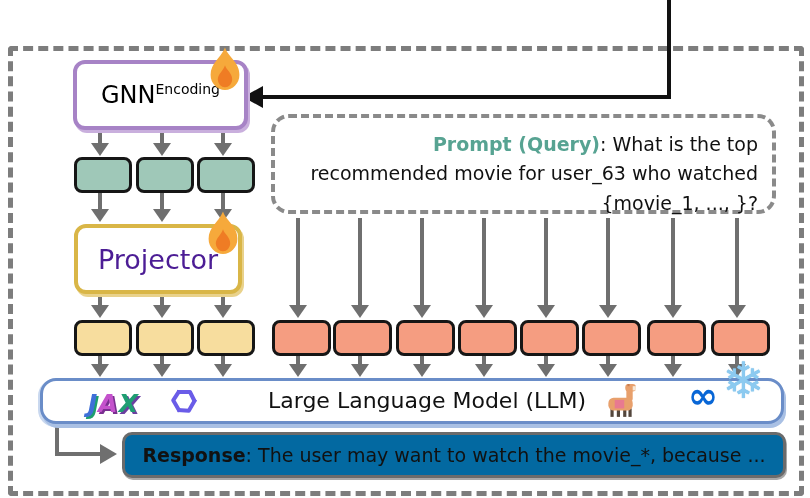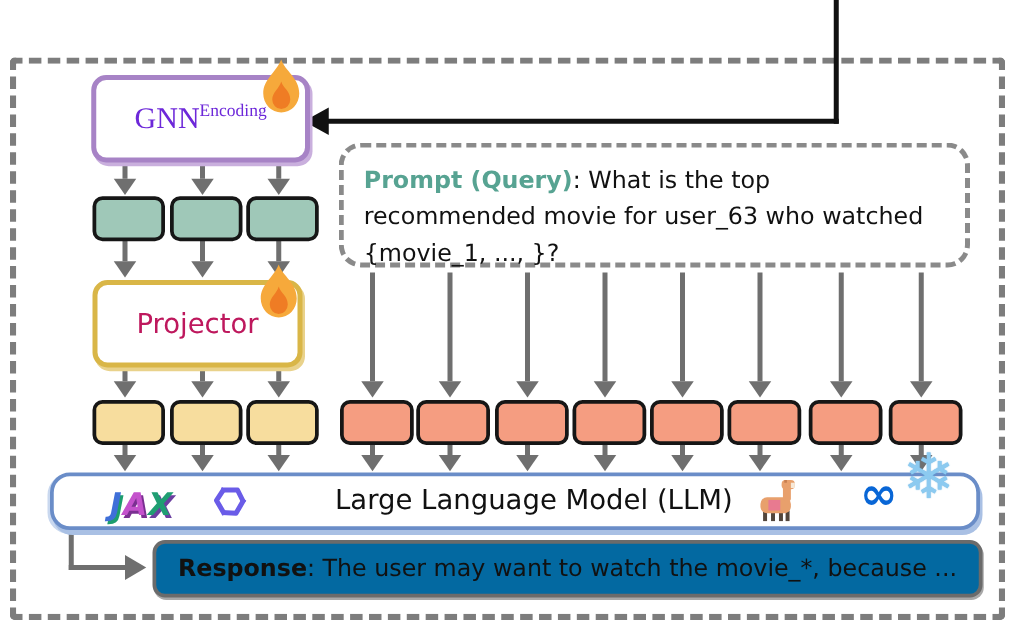--- a/index.html
+++ b/index.html
@@ -16,44 +16,44 @@
   .frame{left:8px;top:46px;width:786px;height:440px;border:5px dashed #7d7d7d;border-radius:4px;}
 
   
   .blk-v{left:667px;top:0;width:4px;height:99px;background:#111;}
   .blk-h{left:262px;top:95px;width:409px;height:4px;background:#111;}
   .blk-head{left:243px;top:86px;width:0;height:0;border:11px solid transparent;border-right:20px solid #111;border-left:none;}
 
   
   .gnn-box{left:73px;top:60px;width:167px;height:62px;background:#fff;border:4px solid #a783c6;
     border-radius:12px;box-shadow:2px 3px 0 0 #c9afdd;display:flex;align-items:center;justify-content:center;z-index:2;}
-  .gnn-box .main{font-size:24px;color:#6d28d9;font-family:Liberation Serif, serif;}
+  .gnn-box .main{font-size:24px;color:#000000;}
   .gnn-box sup{font-size:14px;vertical-align:super;}
   .proj-box{left:74px;top:224px;width:160px;height:62px;background:#fff;border:4px solid #d9b647;
     border-radius:12px;box-shadow:2px 3px 0 0 #e9d28b;display:flex;align-items:center;justify-content:center;z-index:2;}
-  .proj-box .main{font-size:22px;color:#be185d;}
+  .proj-box .main{font-size:27px;color:#4c1d95;}
 
   
   .flame{width:42px;height:48px;z-index:3;}
 
   
   .tok{position:absolute;height:30px;border:3px solid #161616;border-radius:8px;z-index:2;}
   .tok.teal{background:#9fc8b8;top:157px;width:52px;}
   .tok.yellow{background:#f7dd9e;top:320px;width:52px;}
   .tok.salmon{background:#f59d81;top:320px;width:53px;}
 
   
   .arr{position:absolute;width:4px;background:#6f6f6f;}
   .arr::after{content:"";position:absolute;top:100%;left:50%;margin-left:-9px;
     border:9px solid transparent;border-top:13px solid #6f6f6f;border-bottom:none;}
 
   
   .prompt-box{left:271px;top:114px;width:505px;height:100px;border:4px dashed #8a8a8a;border-radius:18px;
     background:#fff;box-sizing:border-box;padding:12px 14px 8px 16px;z-index:2;}
-  .prompt-box p{margin:0;font-size:19px;line-height:1.55;color:#111;}
+  .prompt-box p{margin:0;font-size:19px;line-height:1.55;color:#111;text-align:right;}
   .prompt-label{color:#57a392;font-weight:bold;}
 
   
   .llm-bar{left:40px;top:378px;width:744px;height:46px;background:#fff;border:3px solid #6a8dc8;border-radius:16px;
     box-shadow:2px 4px 0 0 #a9c0e4,-1px 2px 0 1px #c9d8ef;box-sizing:border-box;z-index:2;}
   .llm-label{left:268px;top:388px;font-size:22px;color:#111;z-index:3;}
   .jax{left:88px;top:389px;font-size:25px;font-weight:bold;font-style:italic;letter-spacing:1px;z-index:3;}
   .jax .j{color:#3f6fd8;text-shadow:2px 2px 0 #1d9e6e;}
   .jax .a{color:#c452cc;text-shadow:2px 2px 0 #7a2f91;}
   .jax .x{color:#1f9e72;text-shadow:2px 2px 0 #6b3fa0;}

